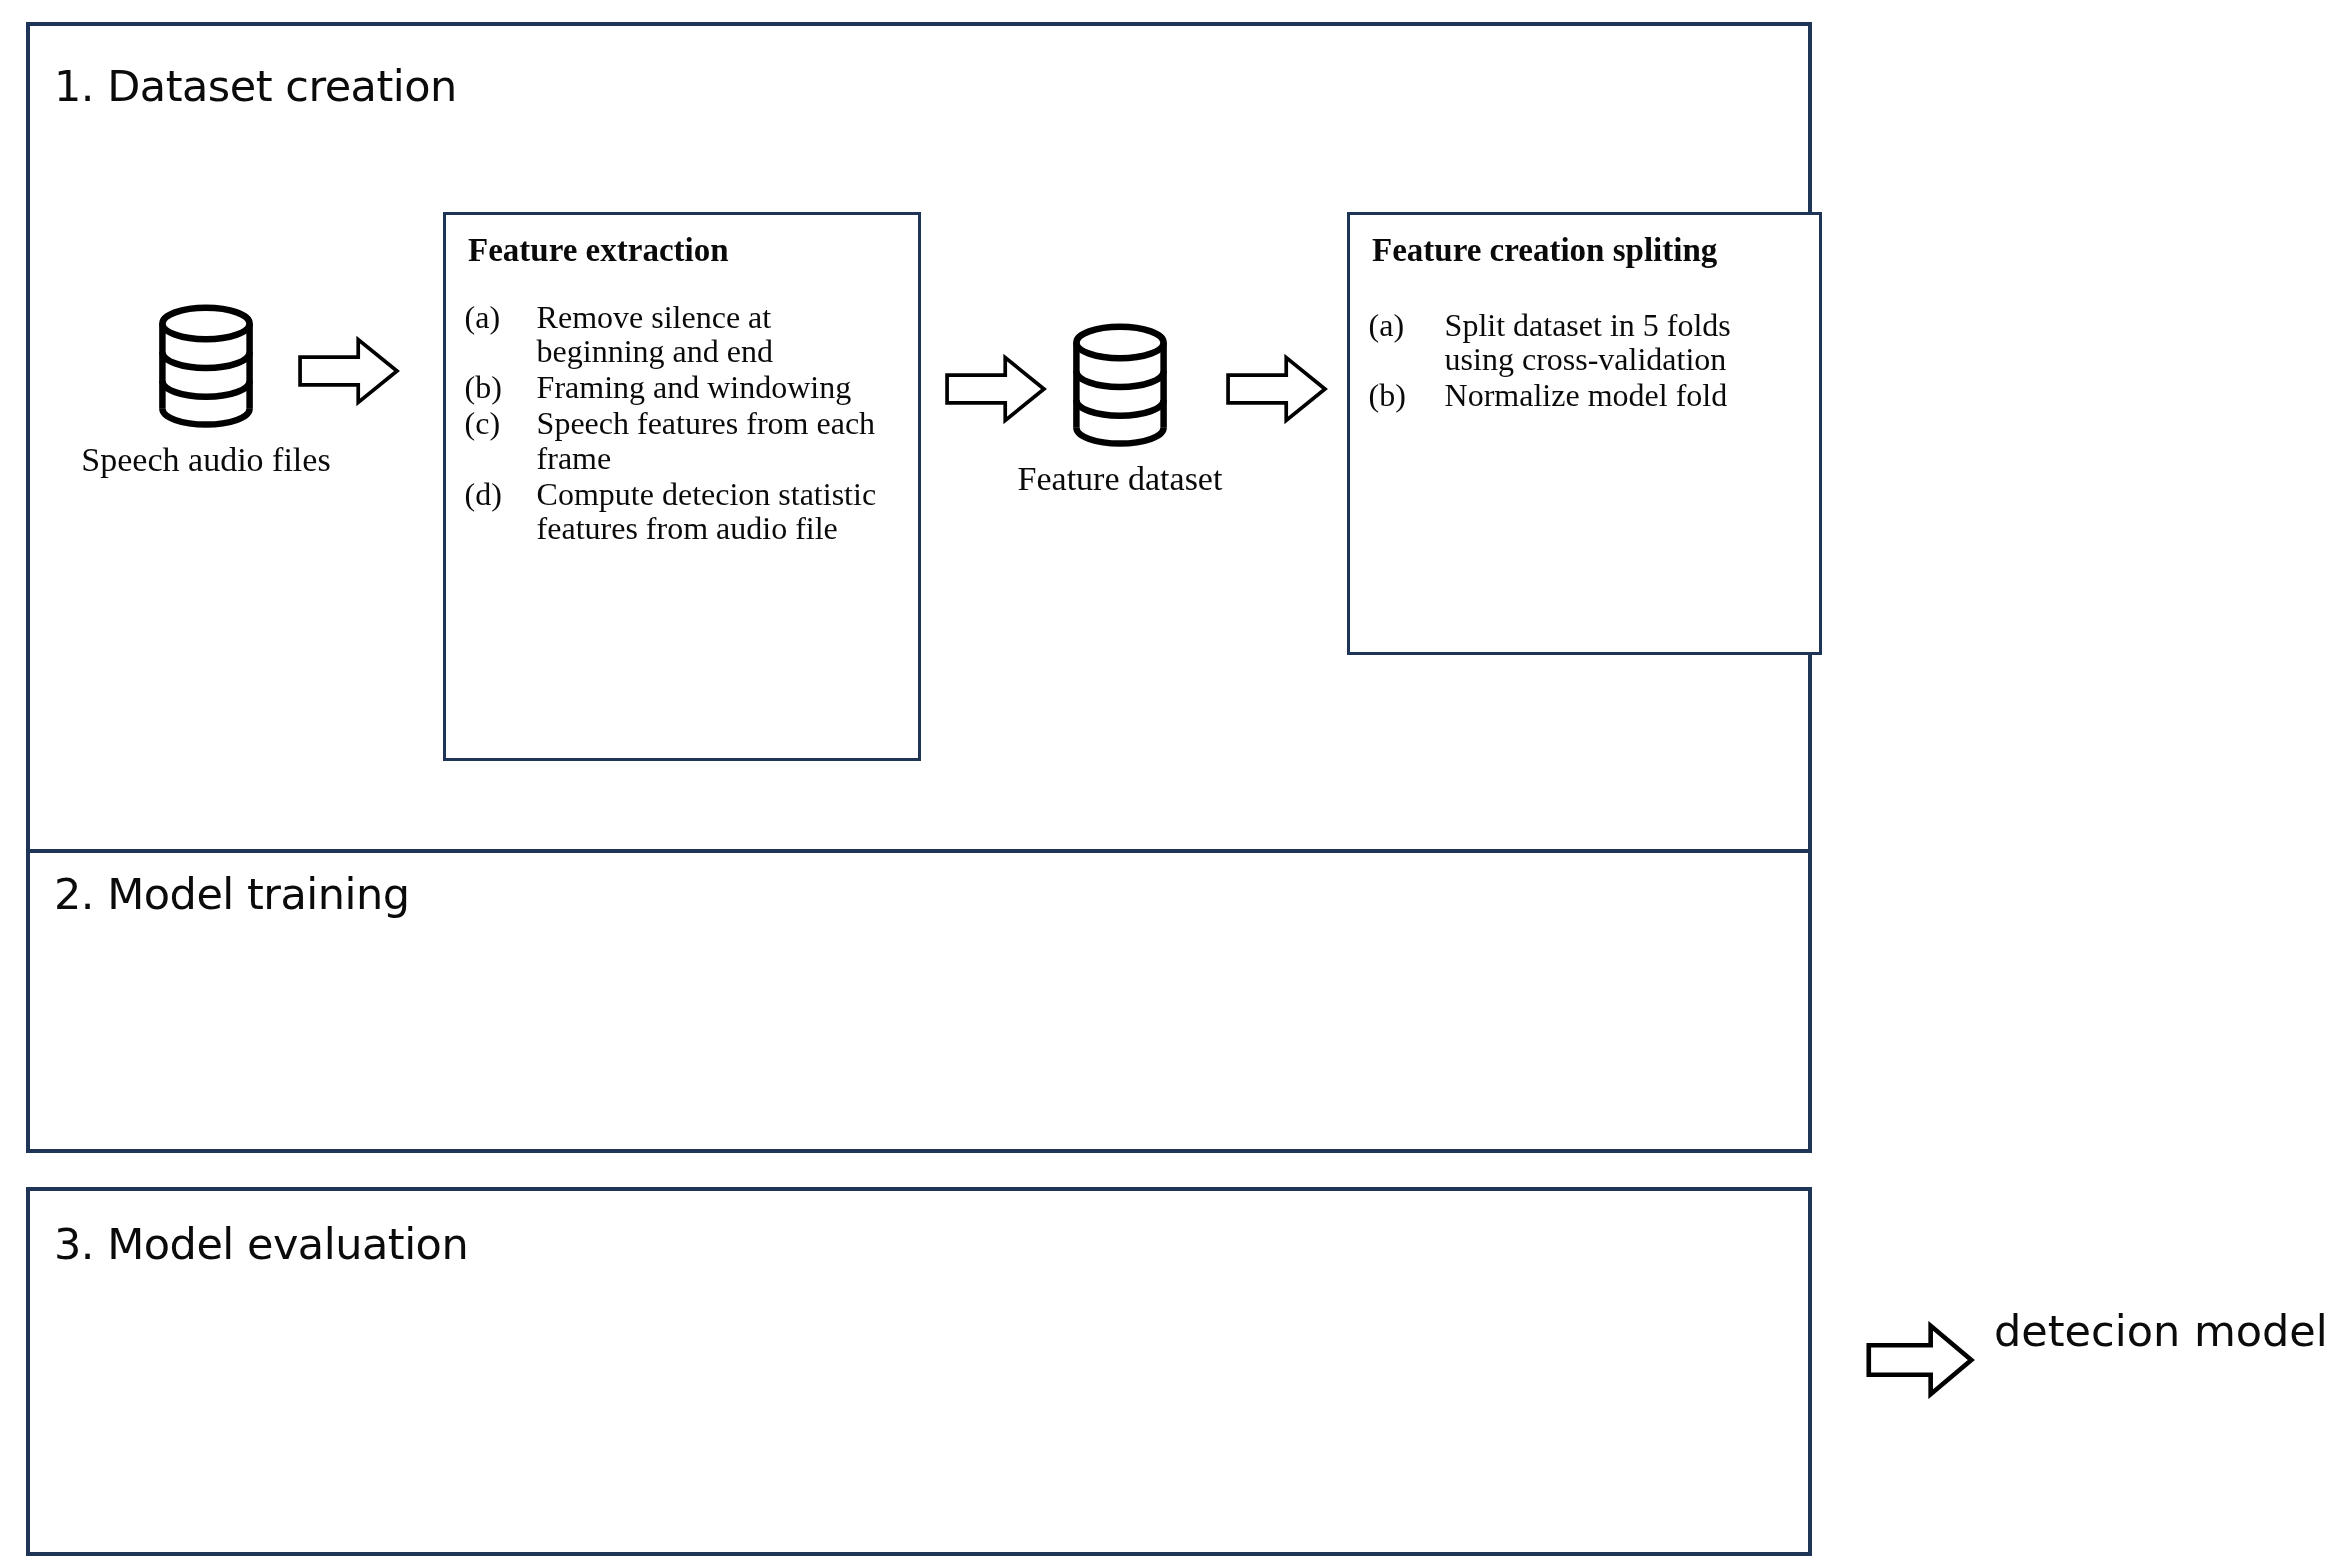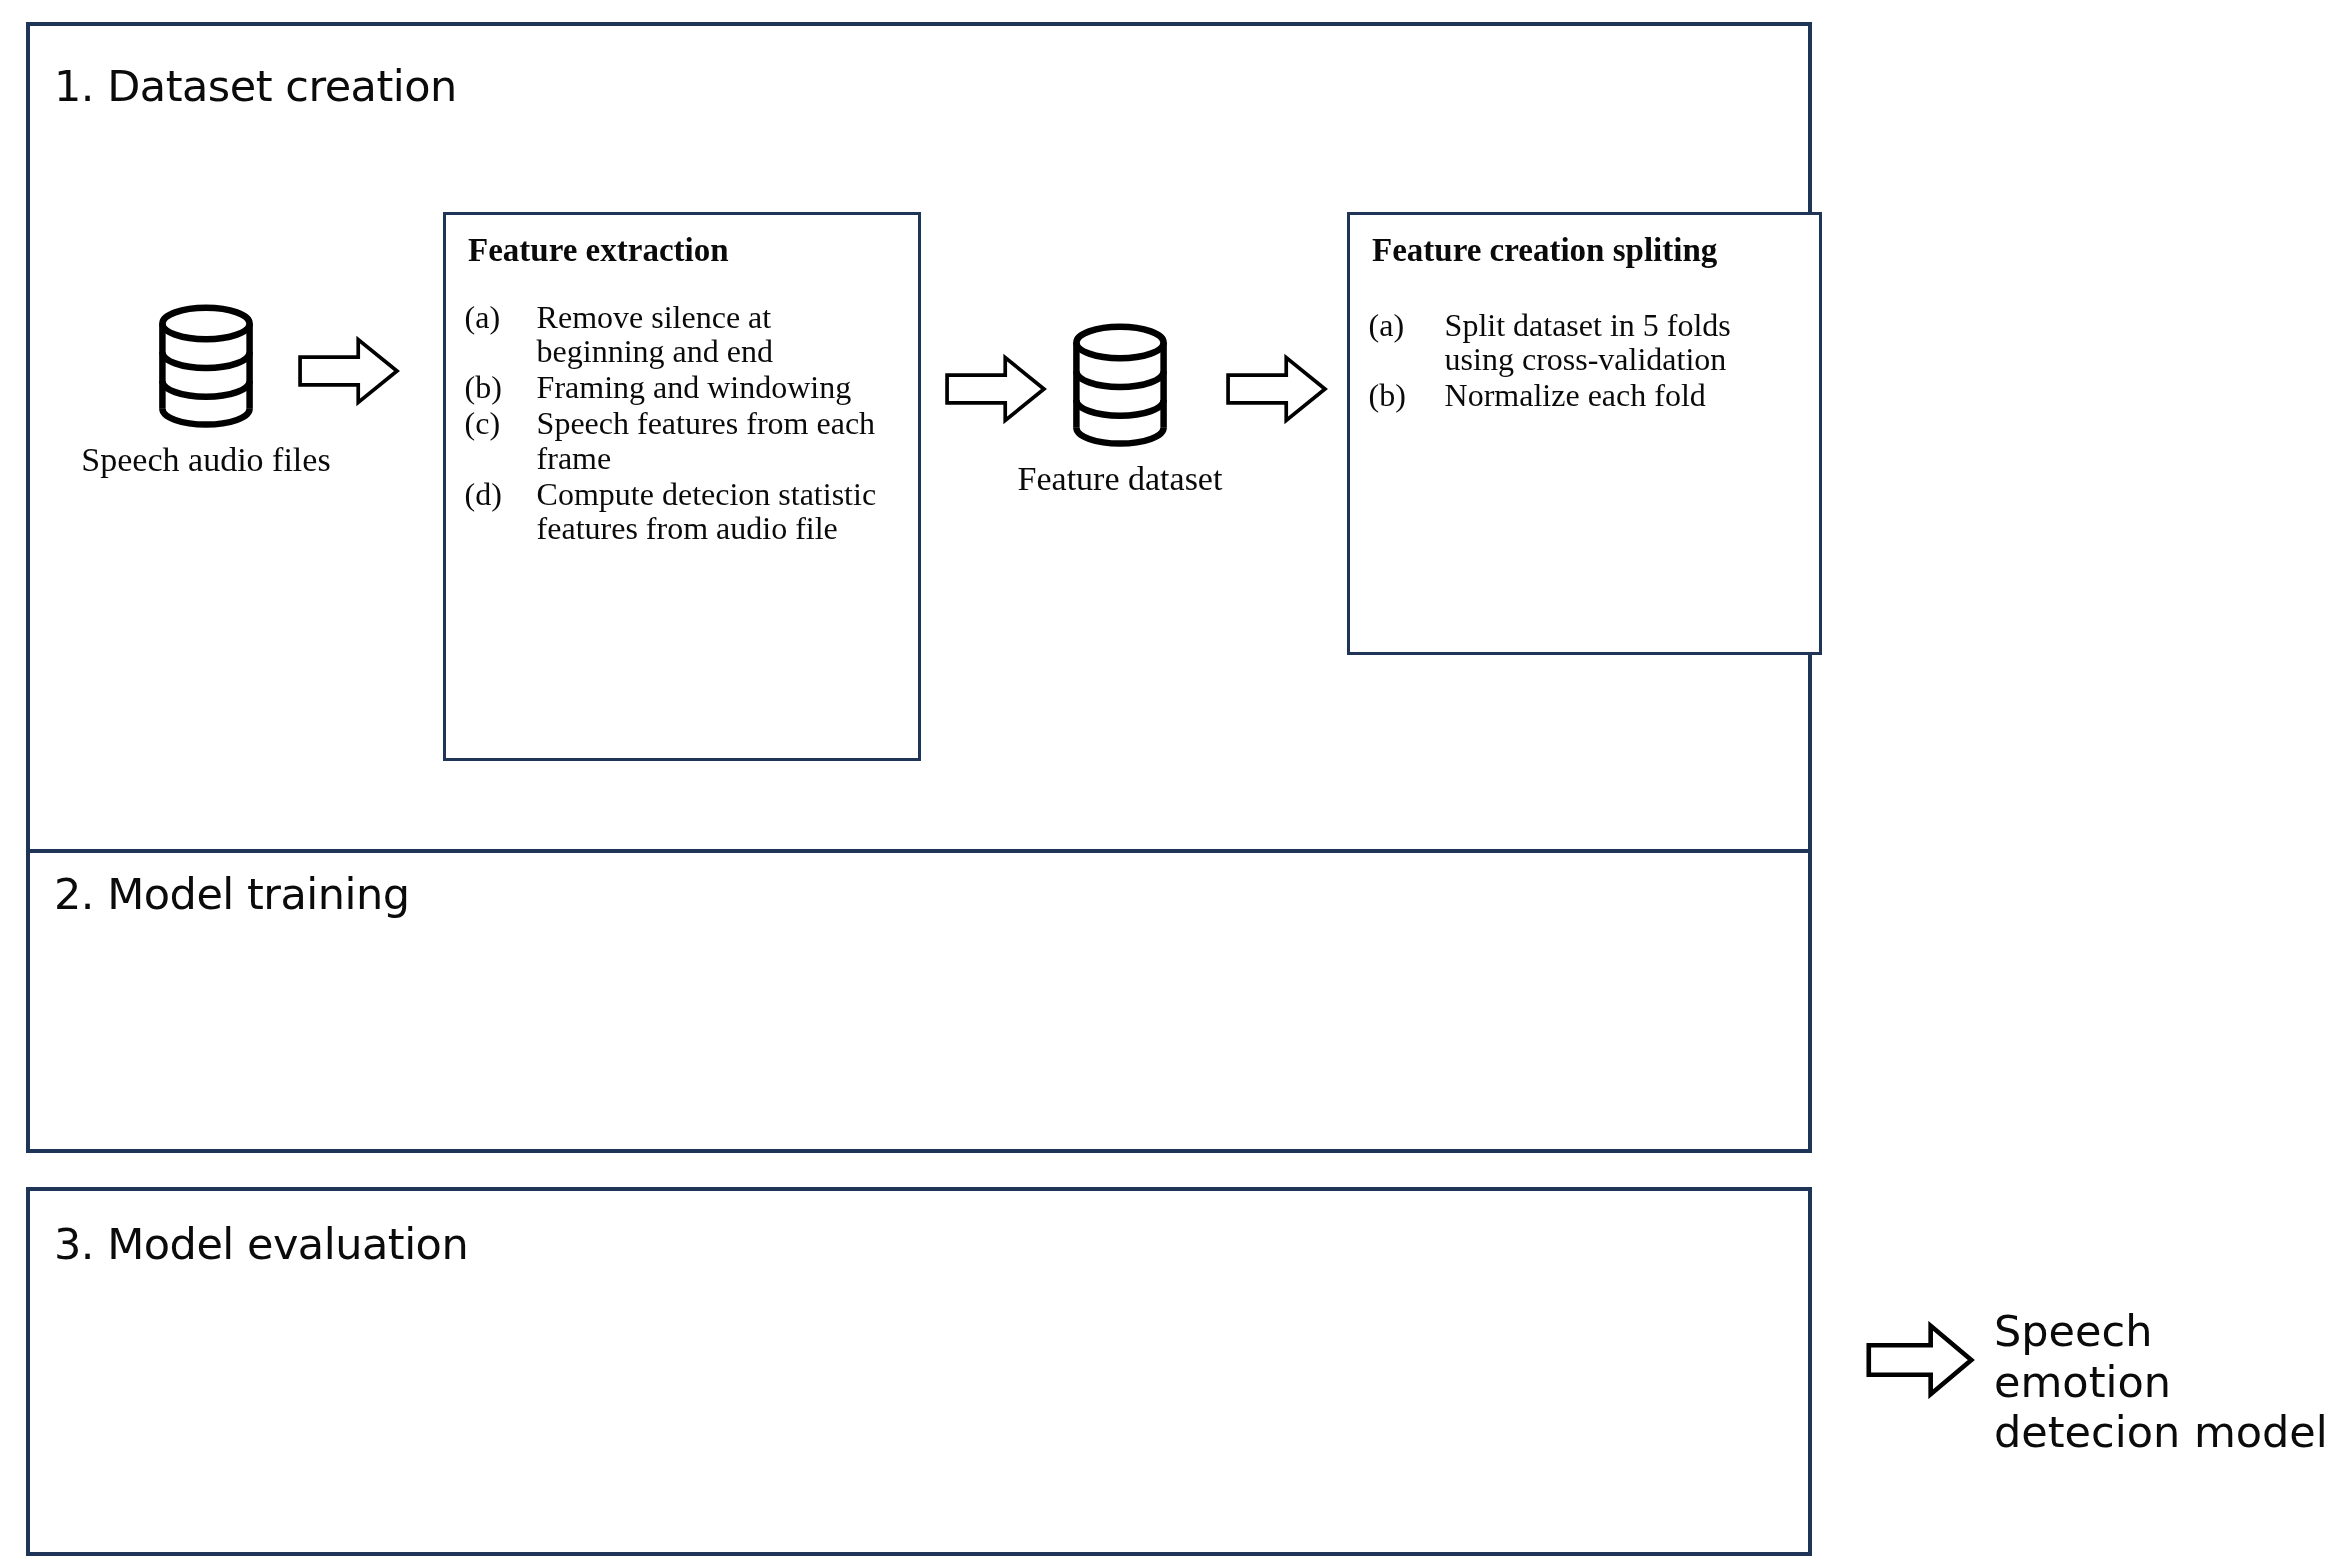--- a/index.html
+++ b/index.html
@@ -204,21 +204,21 @@
 
   <div class="panel" id="panel-dataset-spliting">
     <div class="panel-heading">Feature creation spliting</div>
     <div class="panel-list">
       <div class="list-row">
         <span class="list-marker">(a)</span>
         <span class="list-text">Split dataset in 5 folds using cross-validation</span>
       </div>
       <div class="list-row">
         <span class="list-marker">(b)</span>
-        <span class="list-text">Normalize each fold</span>
+        <span class="list-text">Normalize model fold</span>
       </div>
     </div>
   </div>
 
 </div>
 
 <div class="stage" id="stage-2">
   <div class="stage-title">2. Model training</div>
 
 </div>
@@ -229,17 +229,16 @@
 </div>
 
 <span class="block-arrow" id="arrow-out">
   <svg width="109" height="78" viewBox="0 0 118 84">
     <polygon points="3,26 70,26 70,5 114,42 70,79 70,58 3,58" fill="#ffffff" stroke="#000000" stroke-width="5"></polygon>
   </svg>
 </span>
 
 <div id="output-node">
   <div id="output-label">
-    <div>Speech emotion</div>
     <div>detecion model</div>
   </div>
 </div>
 
 
 </body></html>

